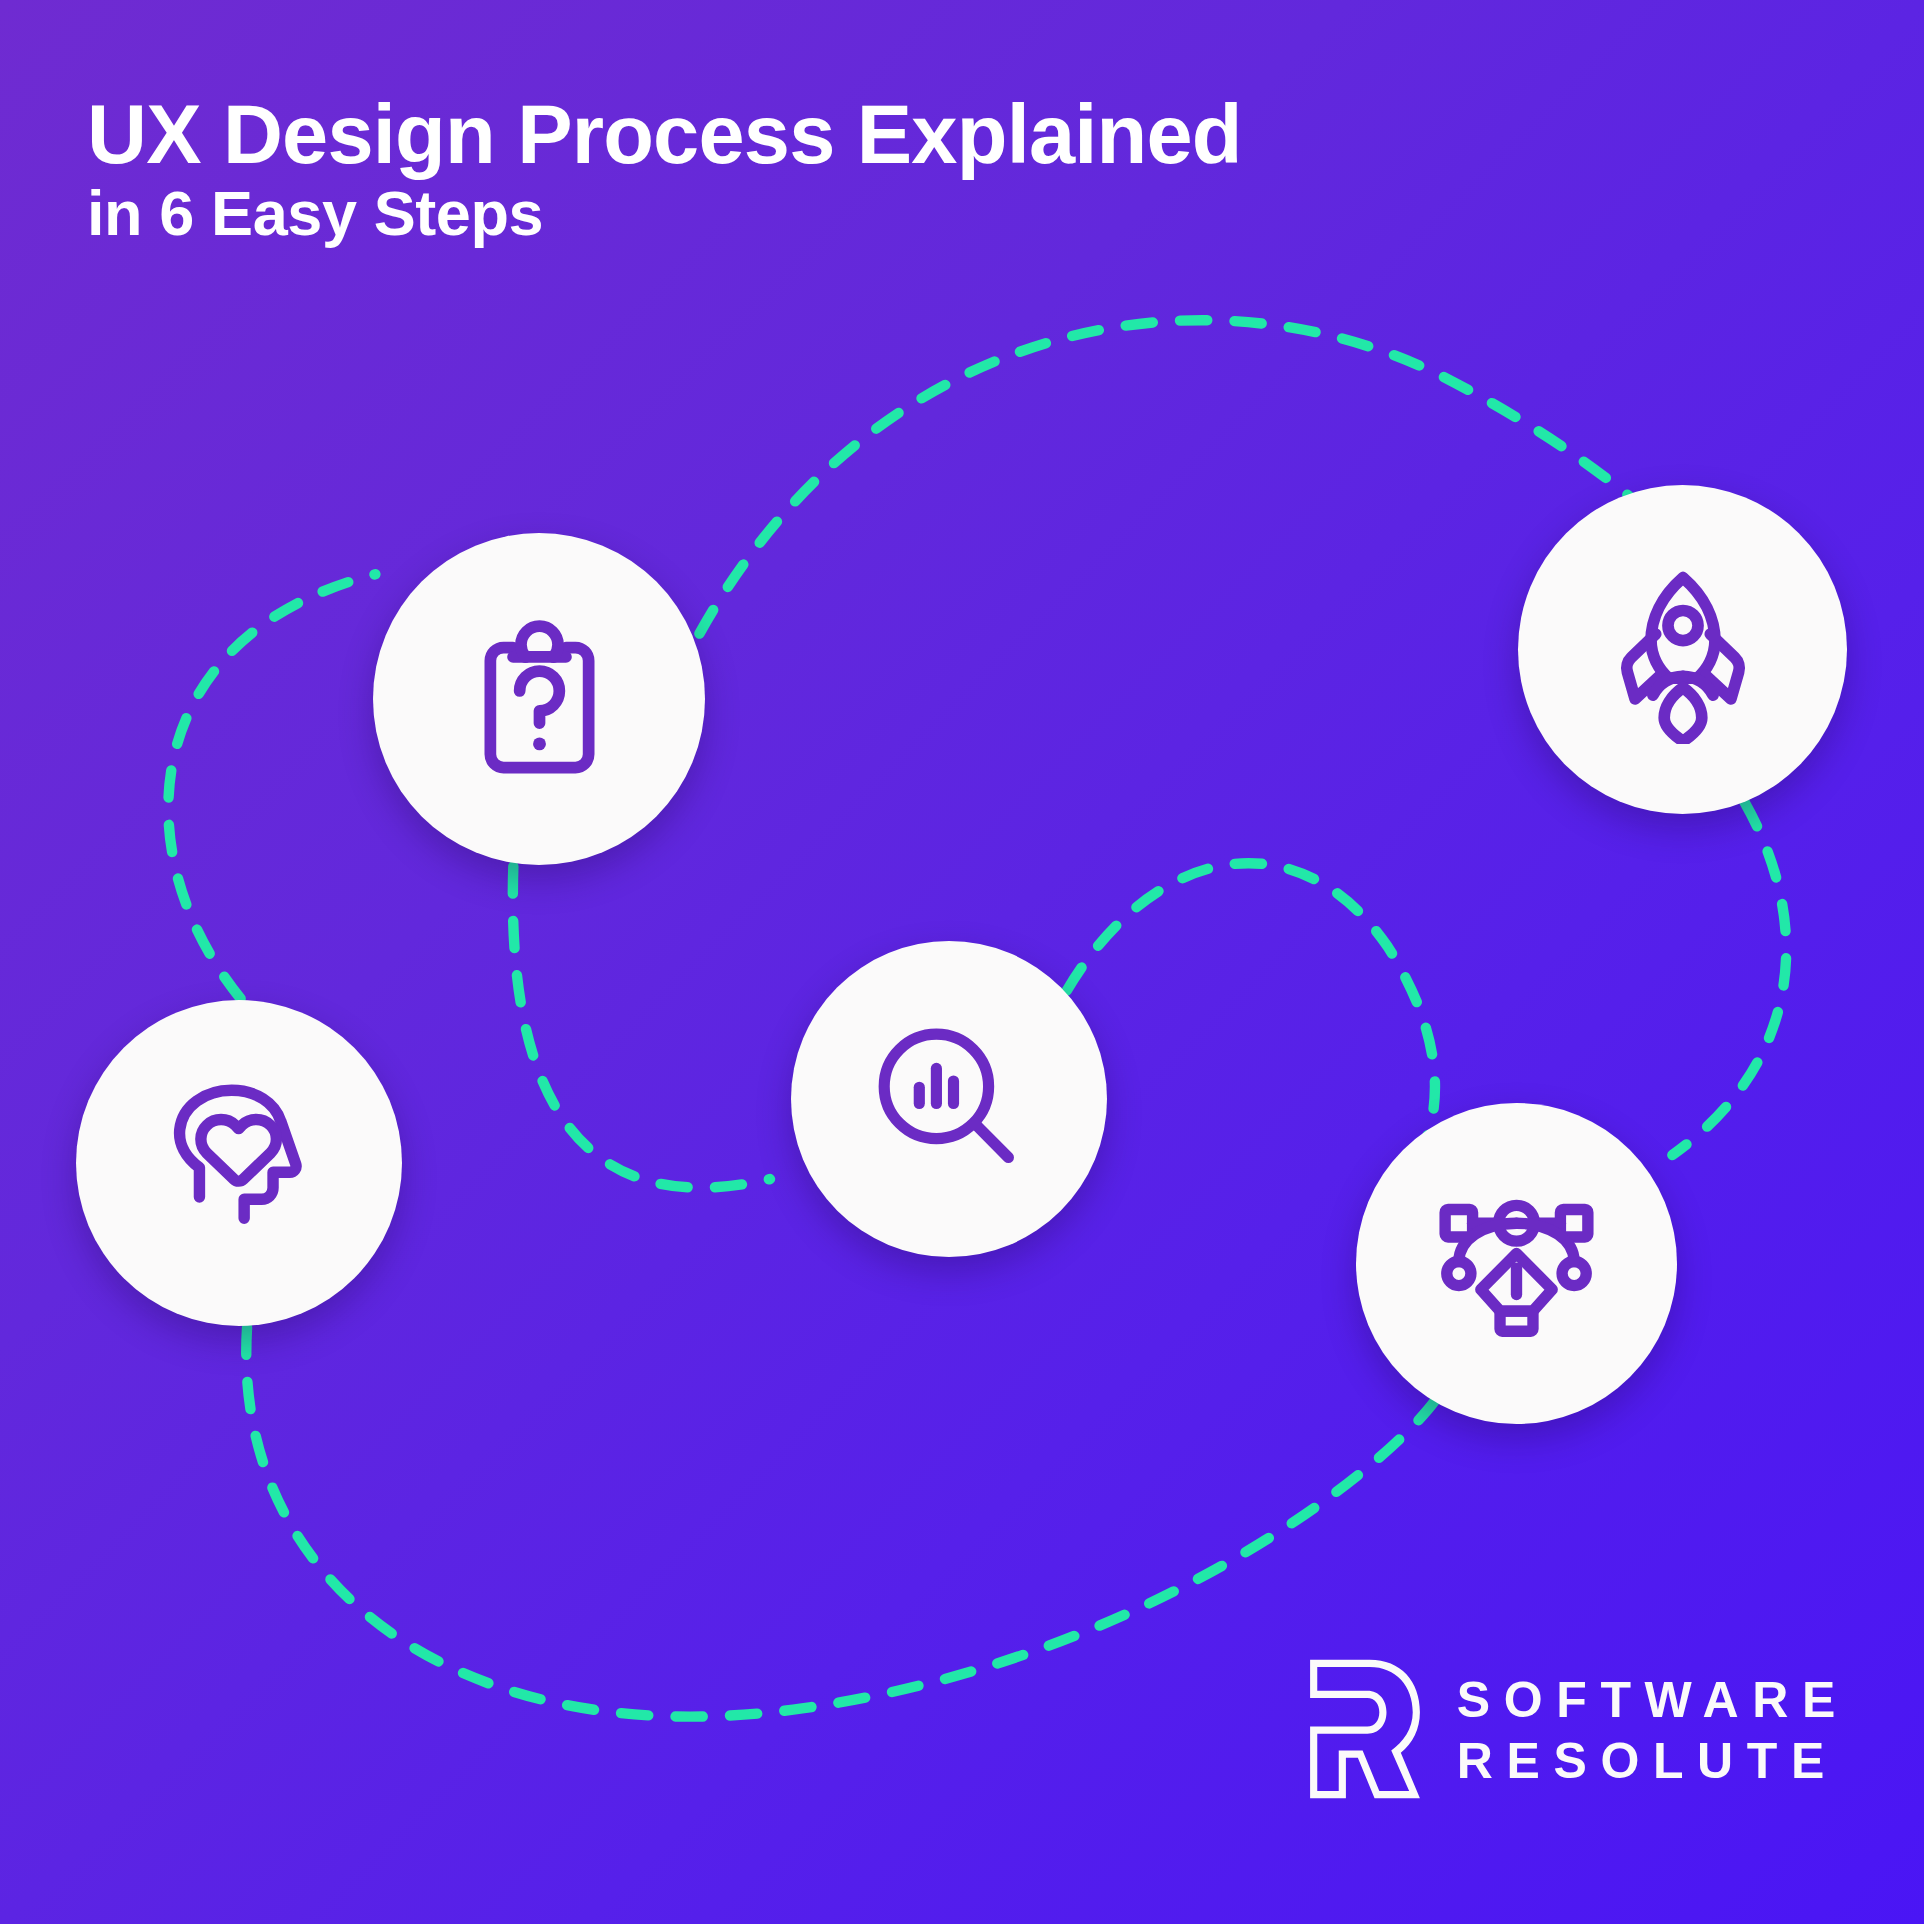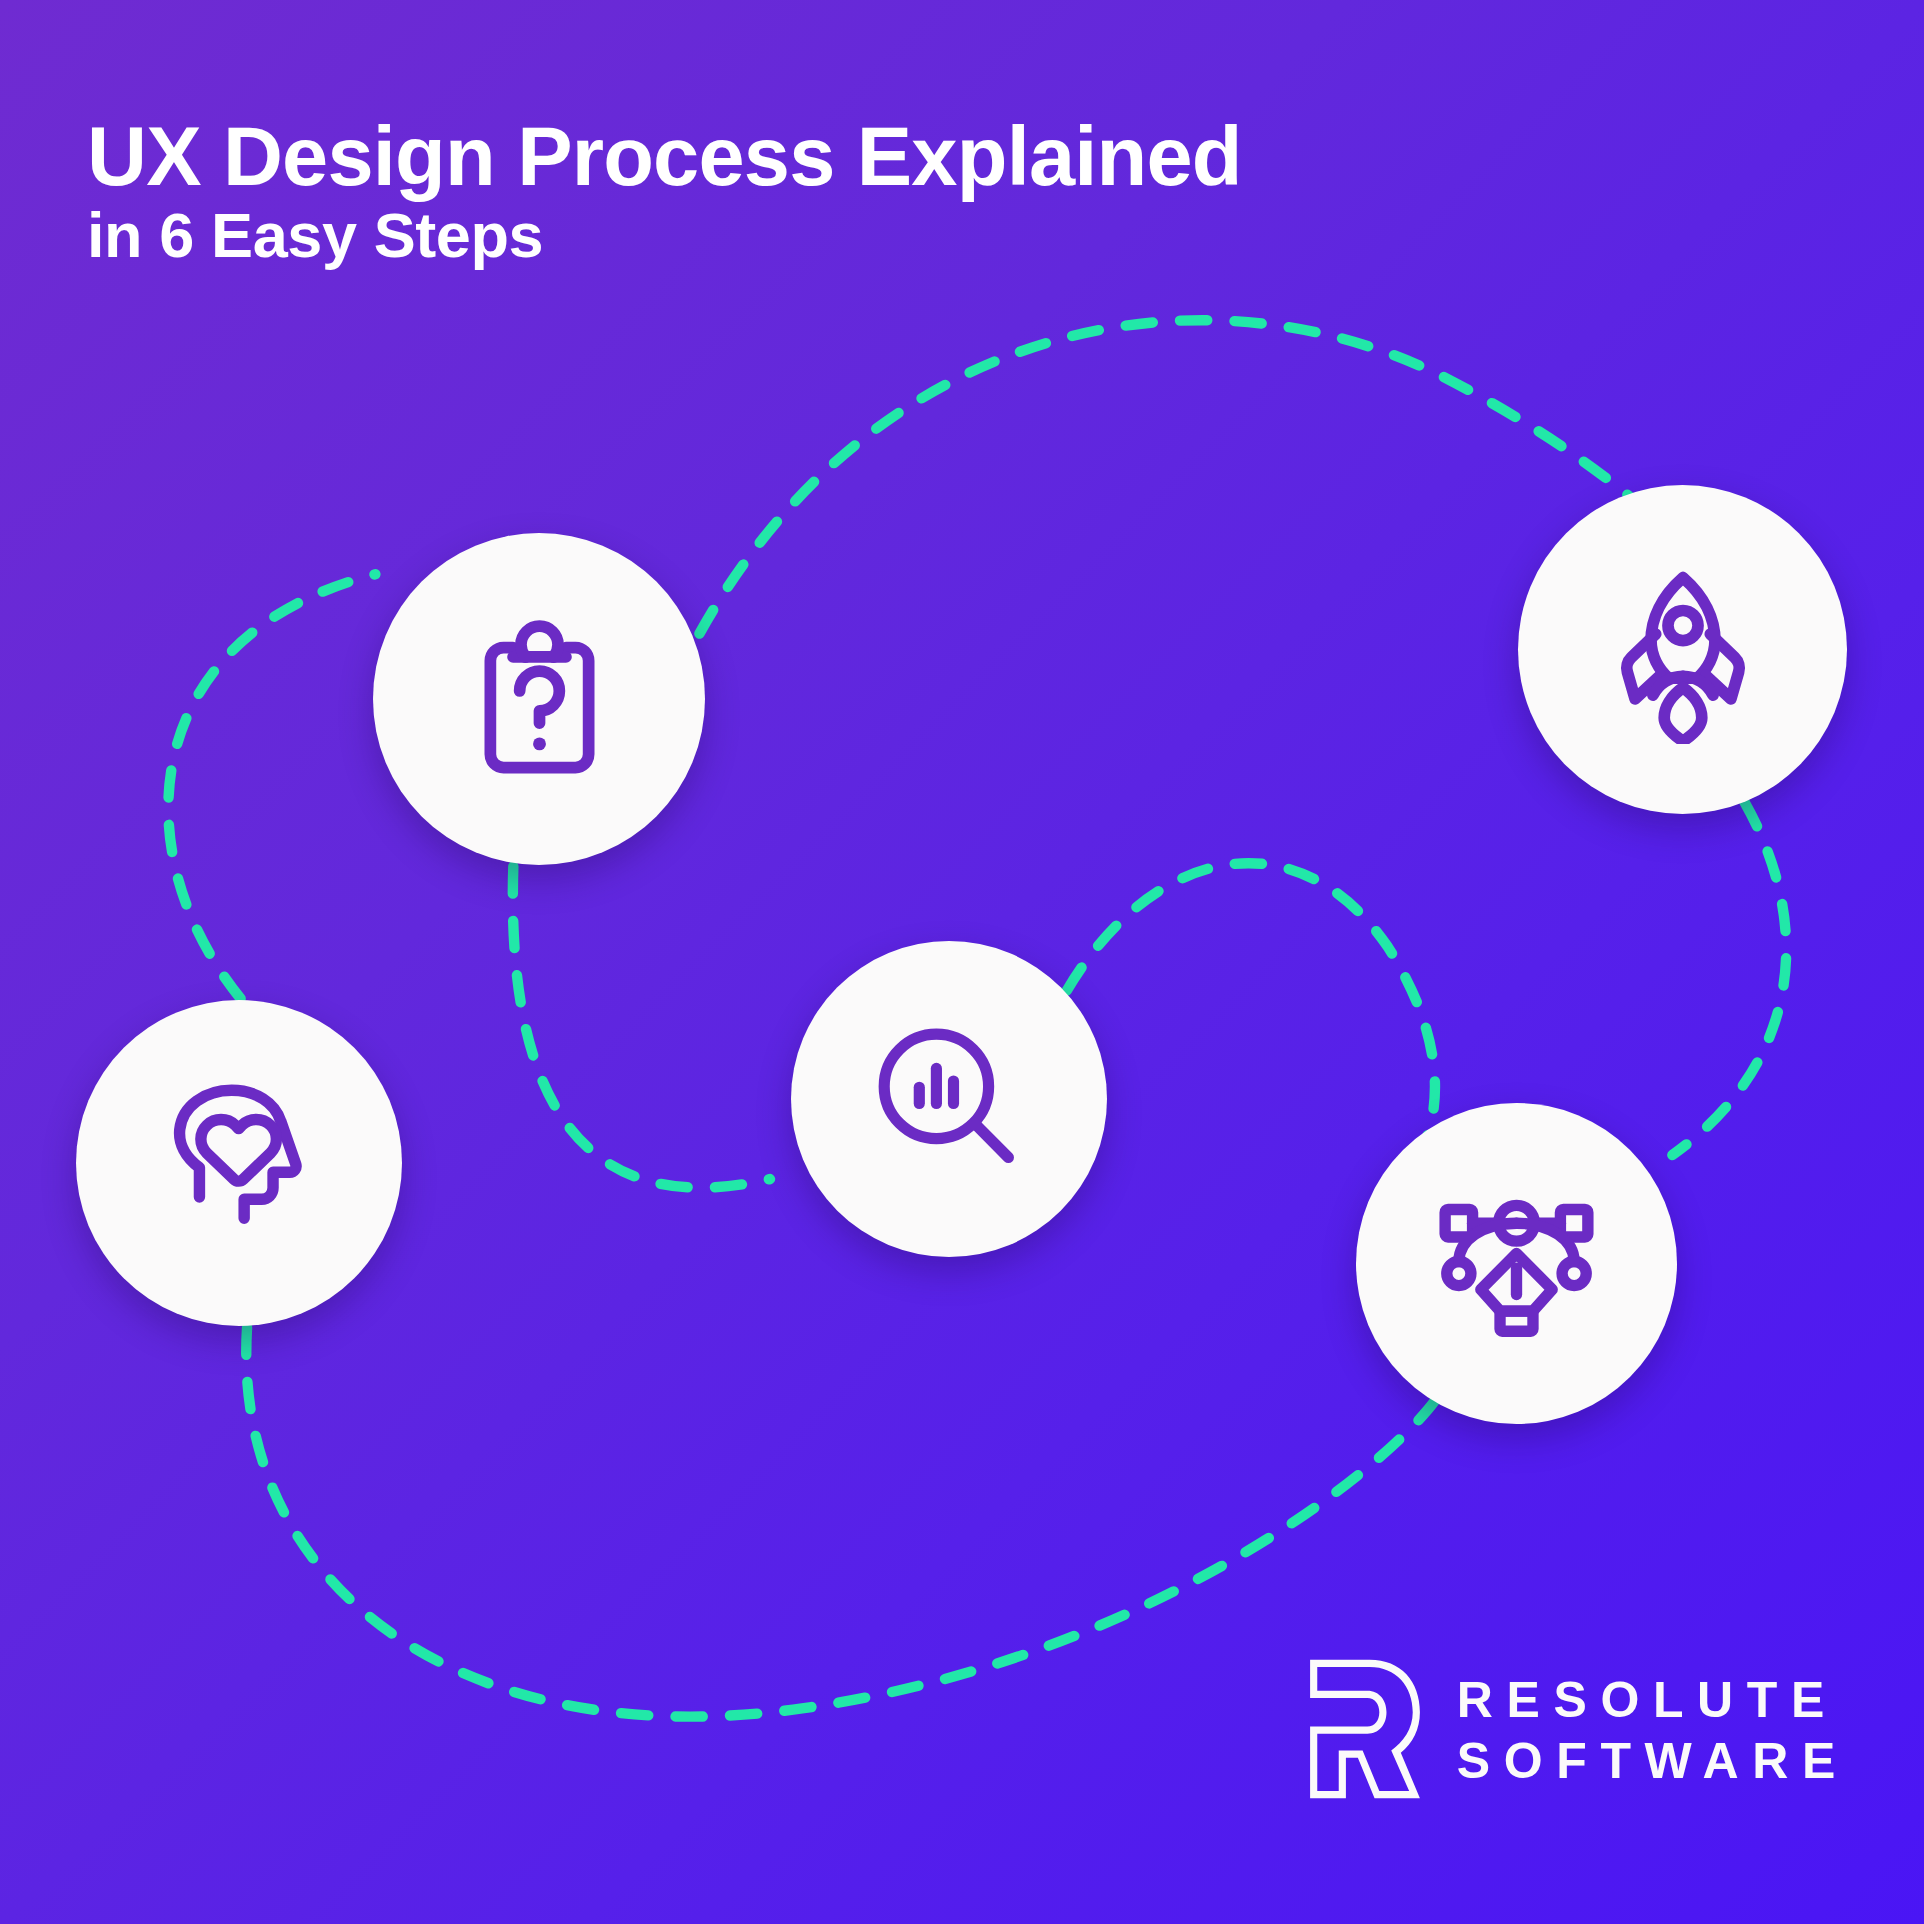--- a/index.html
+++ b/index.html
@@ -13,21 +13,21 @@
     height: 1925px;
     overflow: hidden;
     font-family: "Liberation Sans", sans-serif;
     background: linear-gradient(135deg, #6F2BD1 0%, #6228DC 35%, #5620EA 65%, #4A15F5 100%);
   }
 
   
   .headline {
     position: absolute;
     left: 87px;
-    top: 113px;
+    top: 91px;
     width: 1524px;
   }
   .title-line {
     color: #FFFFFF;
     font-size: 83px;
     font-weight: bold;
     letter-spacing: -0.8px;
     line-height: 1.06;
     white-space: nowrap;
   }
@@ -179,19 +179,19 @@
   </div>
 
   <div class="brand">
     <div class="brand-mark">
       <svg width="120" height="148" viewBox="0 0 100 124">
         <path fill="#FBFAFA" d="M4 4 H54 C80 4 96 22 96 48 C96 62 90 74 80 82 L96 120 H58 L44 86 H34 V120 H4 V60 H52 C58 60 62 55 62 48 C62 41 58 36 52 36 H4 Z
                  M10 10 V30 H52 C62 30 68 38 68 48 C68 58 62 66 52 66 H10 V114 H28 V80 H48 L62 114 H87 L72 80 C82 73 90 62 90 48 C90 26 76 10 54 10 Z"></path>
       </svg>
     </div>
     <div class="brand-words">
+      <div class="brand-word">SOFTWARE</div>
       <div class="brand-word">RESOLUTE</div>
-      <div class="brand-word">SOFTWARE</div>
     </div>
   </div>
 
 </div>
 
 
 </body></html>

